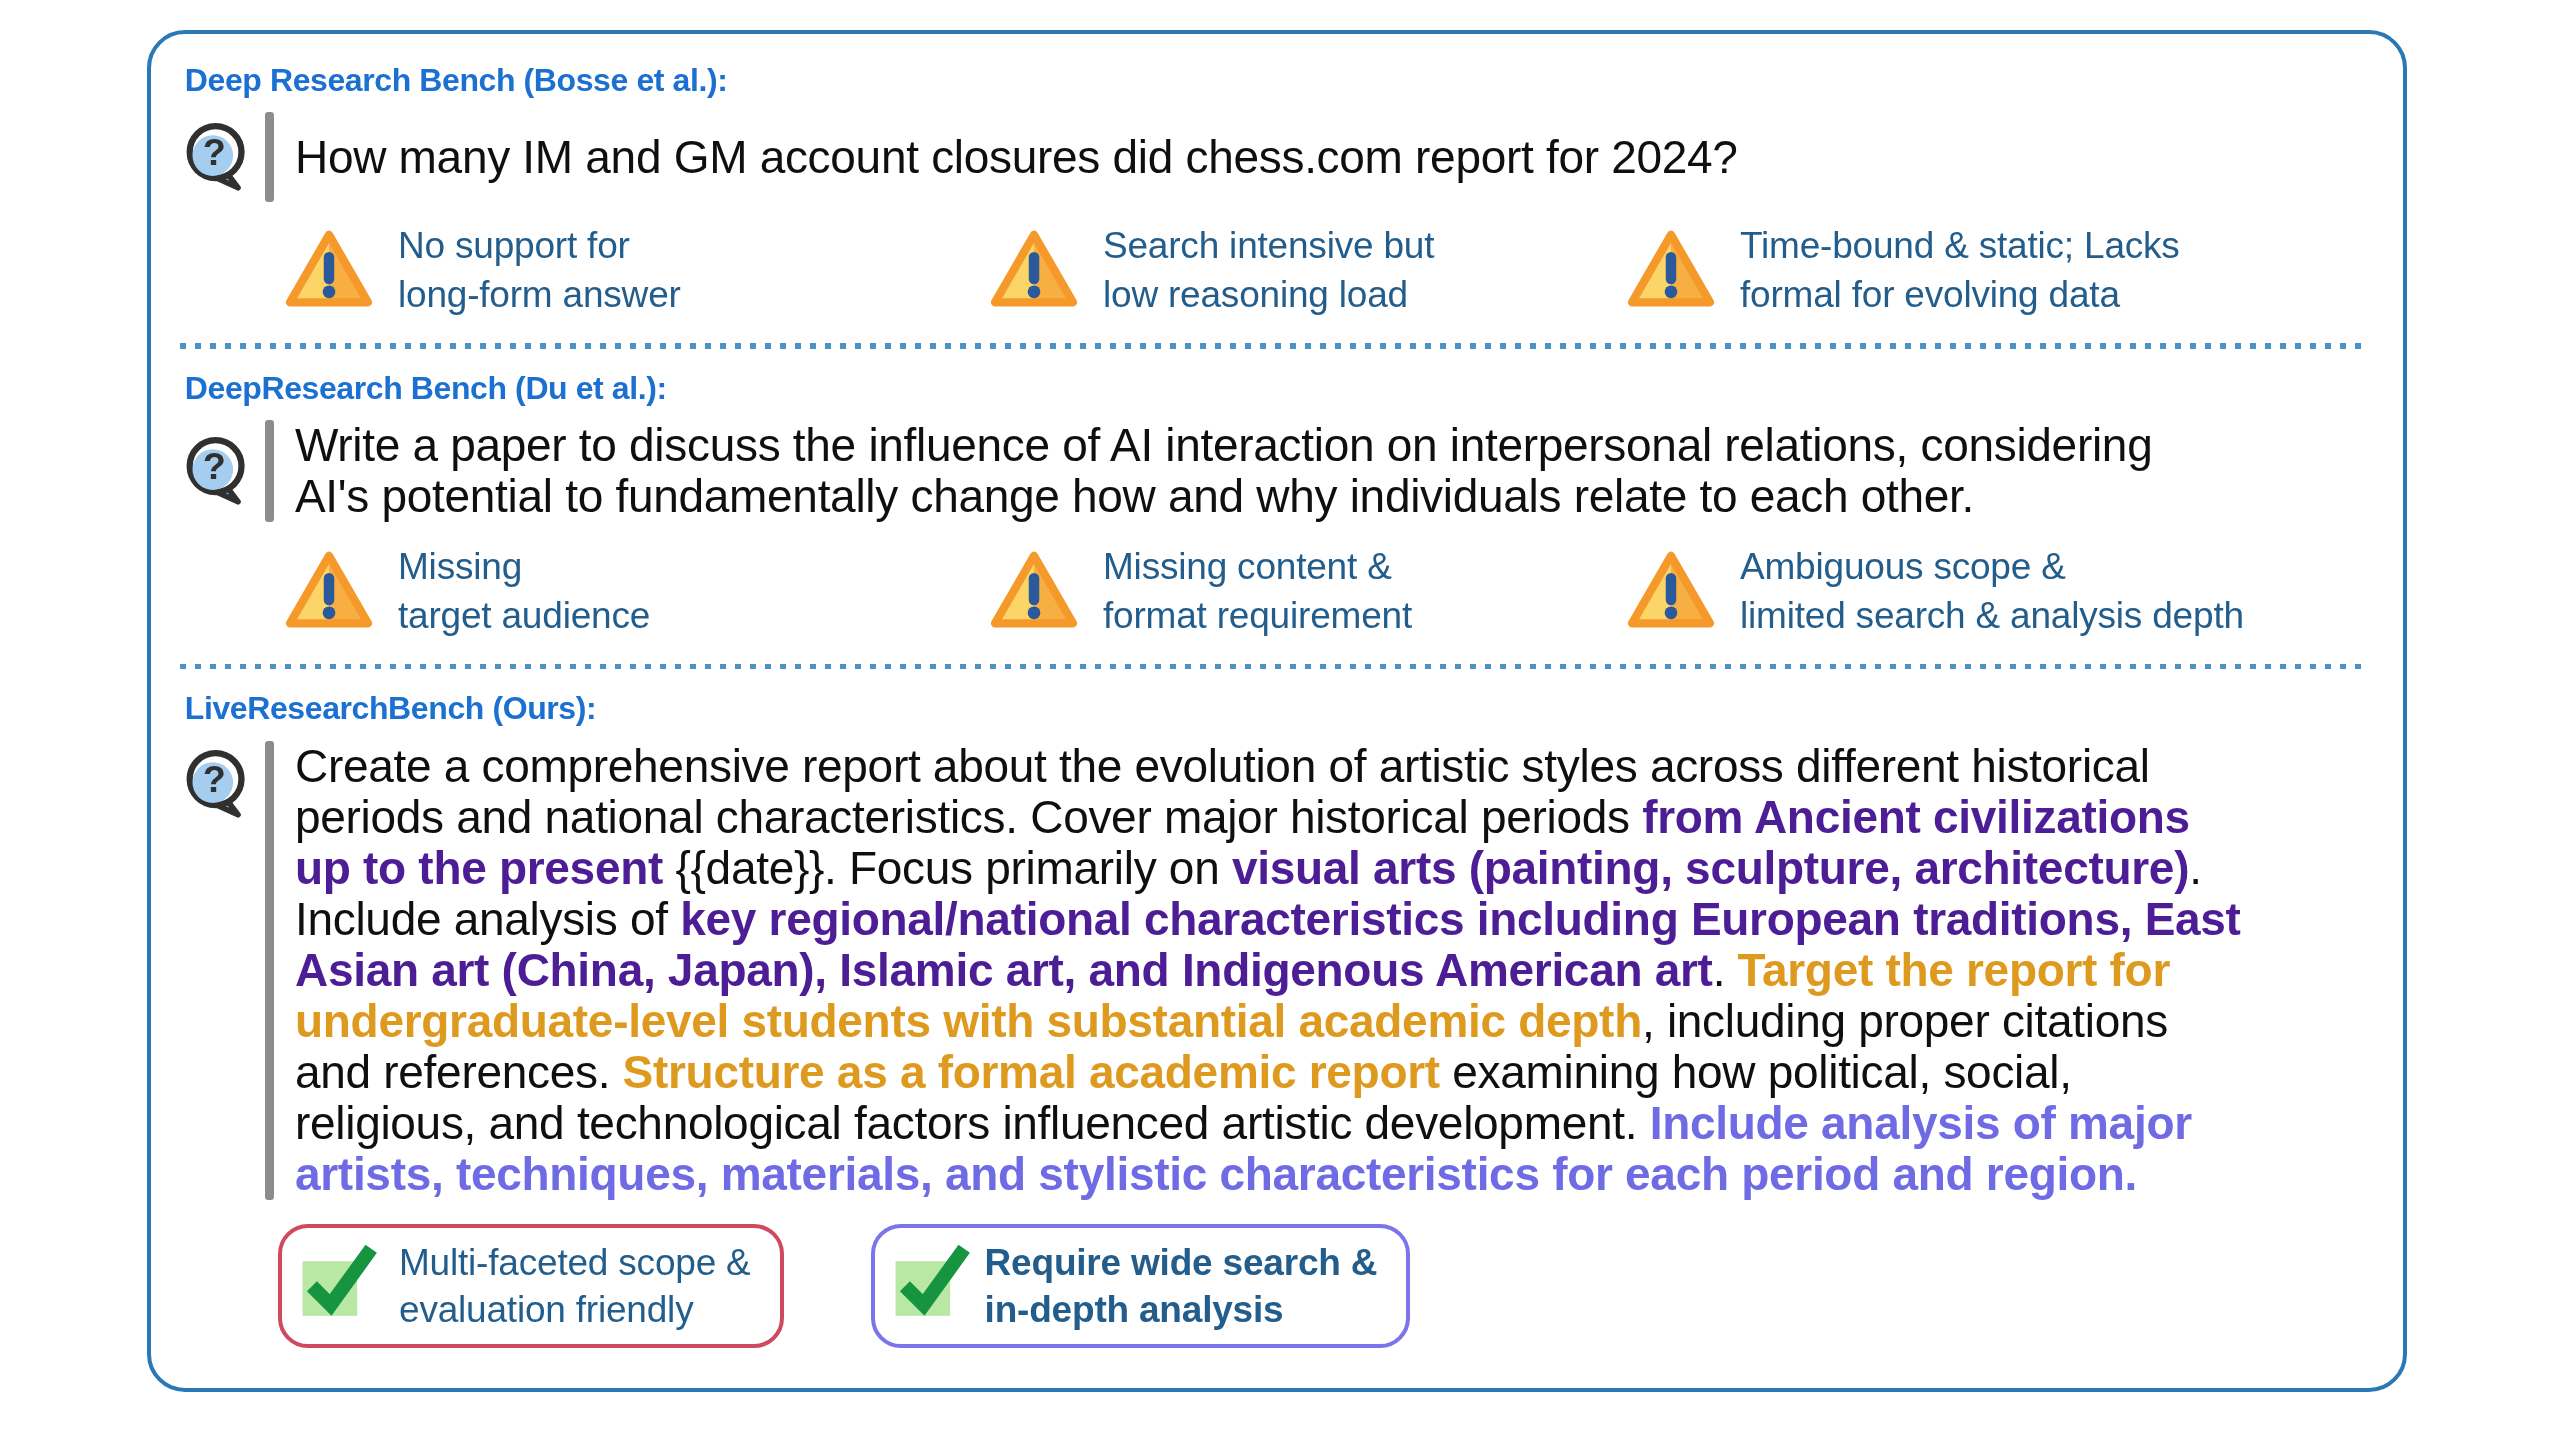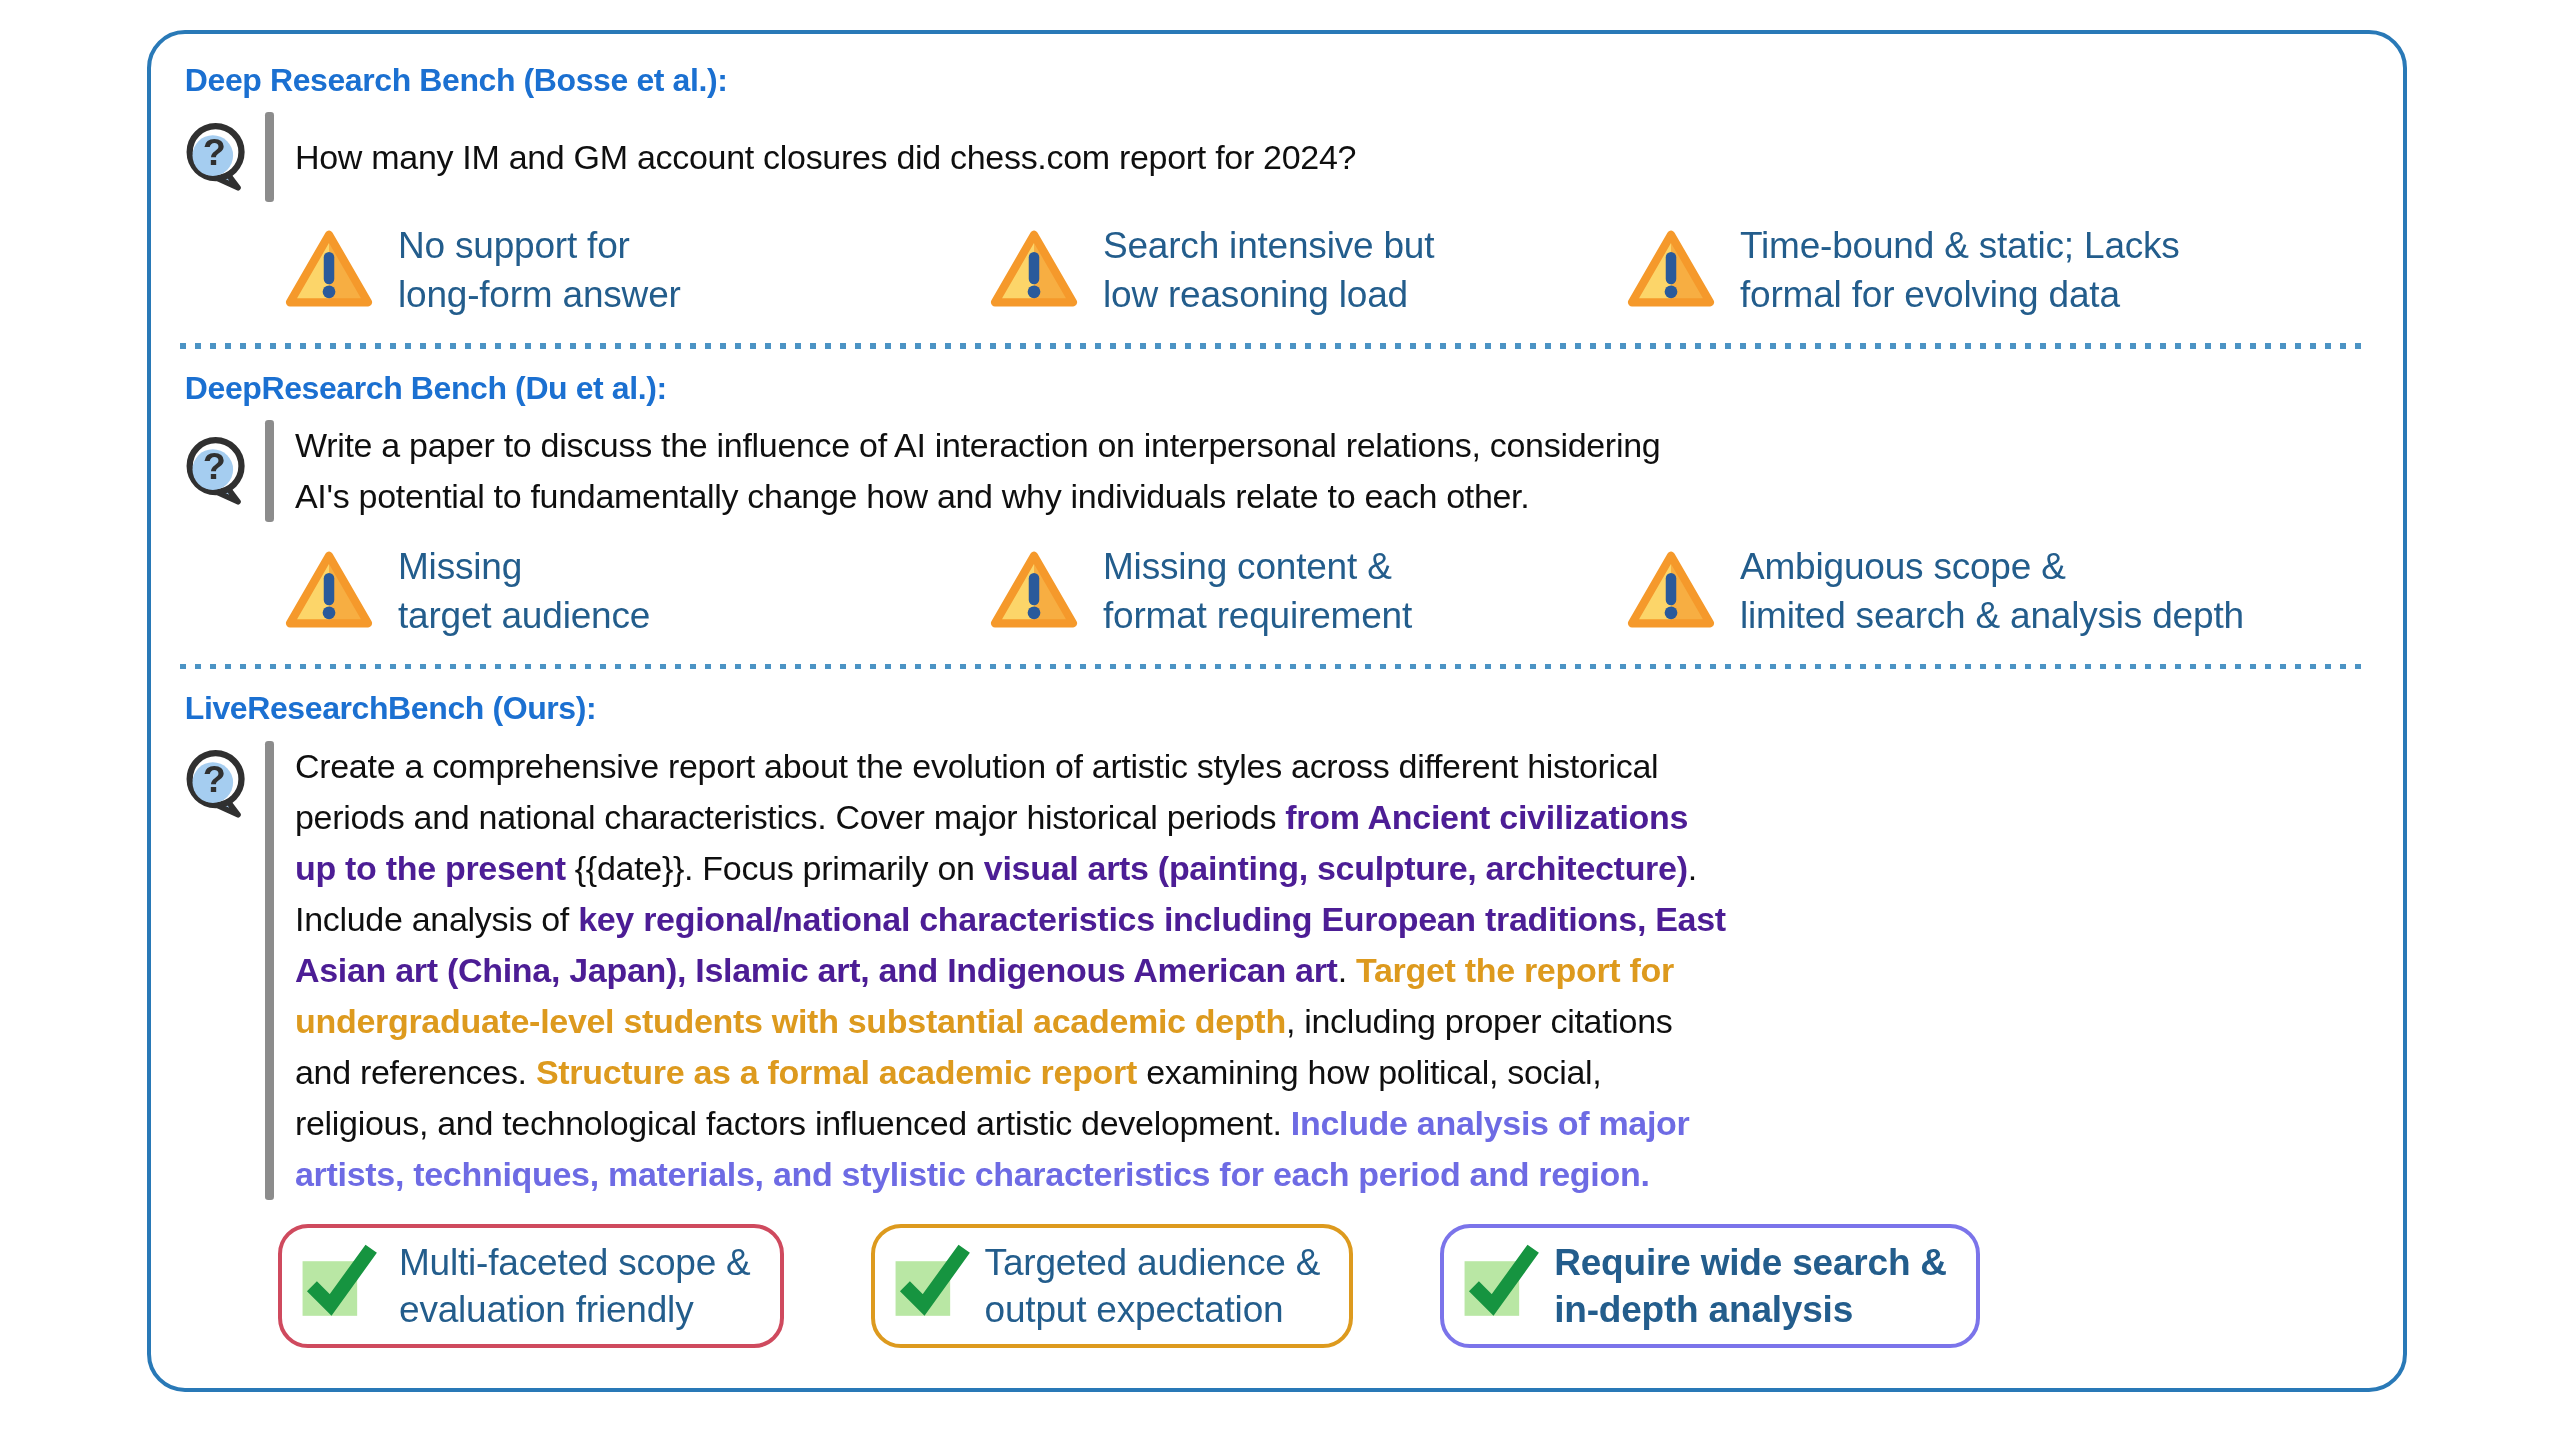--- a/index.html
+++ b/index.html
@@ -47,21 +47,21 @@
   .prompt-row.tall .qicon { align-items: flex-start; margin-top: 8px; }
   .vbar {
     width: 8.8px;
     border-radius: 3.2px;
     background: #8c8c8c;
     align-self: stretch;
     margin: 1.6px 21px 1.6px 11.2px;
   }
   .prompt { padding: 1.6px 0; }
   .pline {
-    font-size: 34px;
+    font-size: 46px;
     line-height: 51px;
     letter-spacing: -0.3px;
     white-space: nowrap;
     color: #0f0f0f;
   }
   .seg-k { color: #0f0f0f; }
   .seg-r { color: #4c1d95; font-weight: bold; }
   .seg-o { color: #dd9a1e; font-weight: bold; }
   .seg-p { color: #6e6be4; font-weight: bold; }
   .warn-row {
@@ -308,32 +308,20 @@
           <svg width="78" height="75" viewBox="0 0 100 96">
             <rect x="2" y="22" width="70" height="70" fill="#b9e7a4"></rect>
             <path d="M14 54 L38 78 L90 6" fill="none" stroke="#169440" stroke-width="18"></path>
           </svg>
         </span>
         <div class="ctext">
           <div>Multi-faceted scope &amp;</div>
           <div>evaluation friendly</div>
         </div>
       </div>
-      <div class="check-box" style="border-color: rgb(221, 154, 30);">
-        <span class="cicon">
-          <svg width="78" height="75" viewBox="0 0 100 96">
-            <rect x="2" y="22" width="70" height="70" fill="#b9e7a4"></rect>
-            <path d="M14 54 L38 78 L90 6" fill="none" stroke="#169440" stroke-width="18"></path>
-          </svg>
-        </span>
-        <div class="ctext">
-          <div>Targeted audience &amp;</div>
-          <div>output expectation</div>
-        </div>
-      </div>
       <div class="check-box" style="border-color: rgb(123, 116, 234); font-weight: bold;">
         <span class="cicon">
           <svg width="78" height="75" viewBox="0 0 100 96">
             <rect x="2" y="22" width="70" height="70" fill="#b9e7a4"></rect>
             <path d="M14 54 L38 78 L90 6" fill="none" stroke="#169440" stroke-width="18"></path>
           </svg>
         </span>
         <div class="ctext">
           <div>Require wide search &amp;</div>
           <div>in-depth analysis</div>

